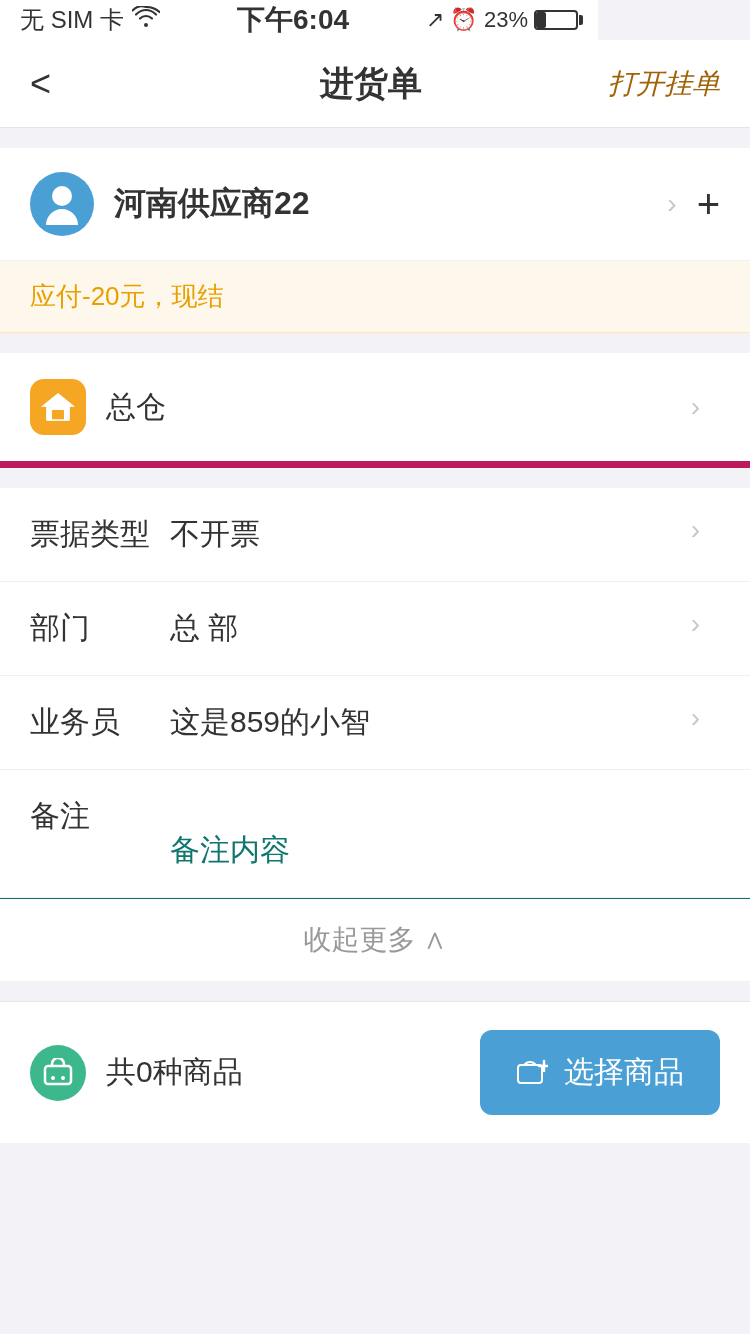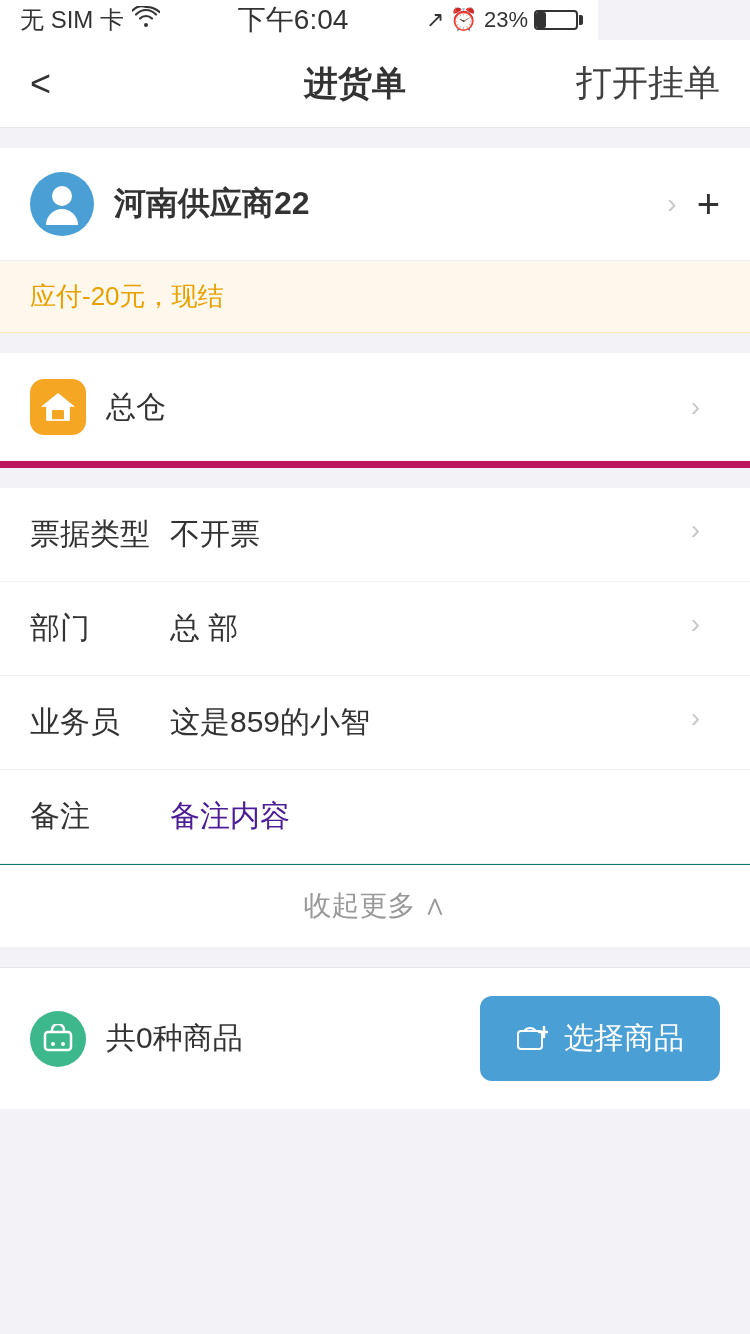--- a/index.html
+++ b/index.html
@@ -19,21 +19,21 @@
       height: 40px;
       background: #fff;
       display: flex;
       align-items: center;
       justify-content: space-between;
       padding: 0 20px;
       font-size: 24px;
       font-weight: 500;
     }
     .status-left { display: flex; align-items: center; gap: 8px; }
-    .status-center { font-size: 28px; font-weight: 400; }
+    .status-center { font-size: 28px; font-weight: 700; }
     .status-right { display: flex; align-items: center; gap: 6px; font-size: 22px; }
     .battery-icon {
       width: 44px; height: 20px;
       border: 2px solid #333;
       border-radius: 4px;
       position: relative;
       display: inline-flex;
       align-items: center;
     }
     .battery-icon::after {
@@ -71,23 +71,24 @@
       cursor: pointer;
       width: 60px;
     }
     .nav-title {
       font-size: 34px;
       font-weight: 600;
       color: #333;
       margin-left: 44px;
     }
     .nav-action {
-      font-size: 36px;
-      color: #404040;
-      cursor: pointer;
+      font-size: 28px;
+      color: #a16207;
+      cursor: pointer;
+      font-style: italic;
     }
 
     
     .card {
       background: #fff;
       margin-bottom: 0;
     }
 
     
     .supplier-row {
@@ -170,21 +171,22 @@
       color: #333;
       width: 140px;
       flex-shrink: 0;
     }
     .form-value {
       flex: 1;
       font-size: 30px;
       color: #333;
     }
     .form-value.placeholder {
-      color: #4c1d95;
+      color: #0f766e;
+      margin-top: 34px;
     }
     .warehouse-row {
       display: flex;
       align-items: center;
       padding: 26px 30px;
       background: #fff;
       border-bottom: 7px solid #be185d;
     }
     .warehouse-icon {
       width: 56px; height: 56px;

